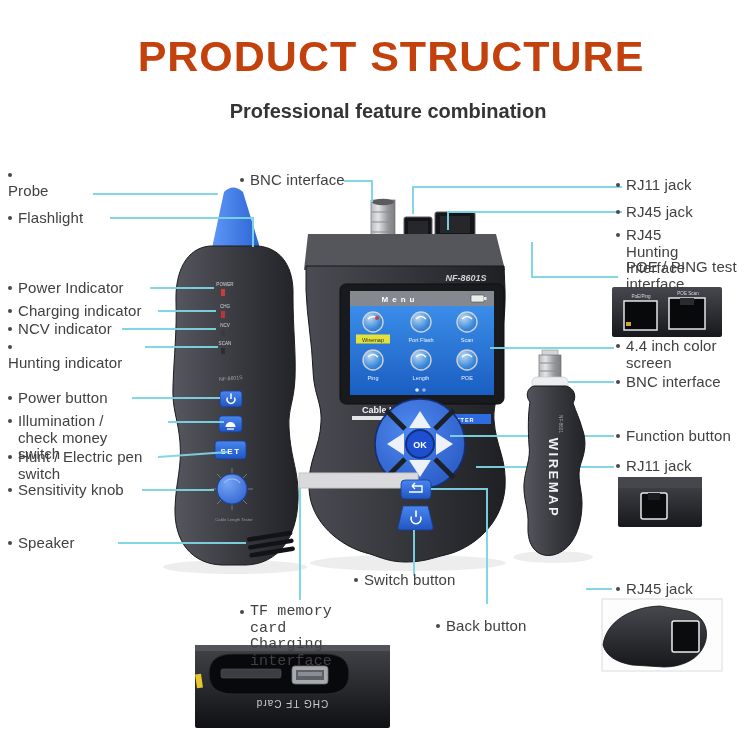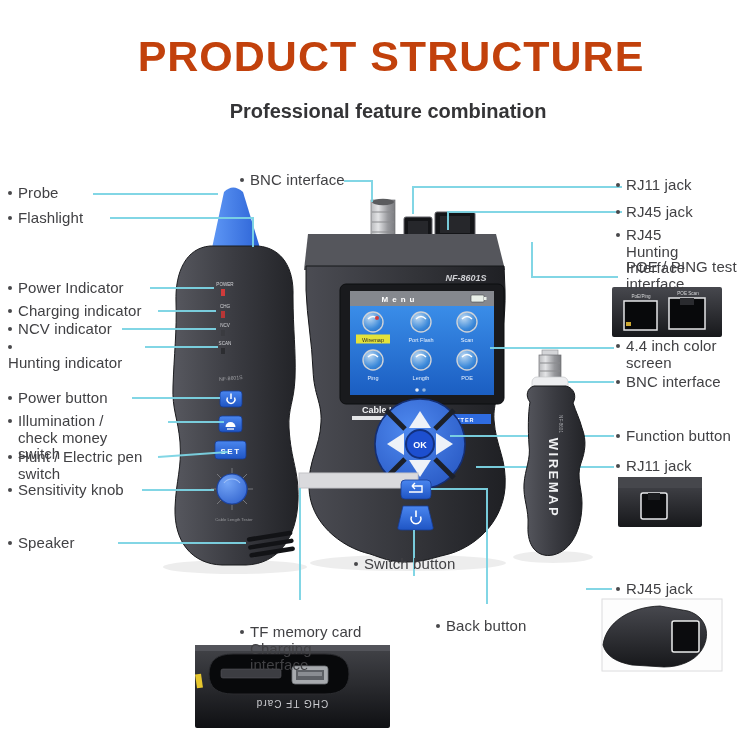--- a/index.html
+++ b/index.html
@@ -325,21 +325,21 @@
       <rect x="292" y="666" width="36" height="18" rx="3" fill="#a7aaae" stroke="#6f7276" stroke-width=".8"></rect>
       <rect x="296" y="670" width="28" height="10" fill="#5d6065"></rect>
       <rect x="298" y="672" width="24" height="4" fill="#8a8d92"></rect>
       <text x="292" y="708" font-size="10" fill="#cdced2" text-anchor="middle" letter-spacing="1" transform="rotate(180 292 704)">CHG    TF Card</text>
       <rect x="196" y="674" width="6" height="14" fill="#e7c72e" transform="rotate(-8 199 681)"></rect>
     </g>
   </svg>
 
   <div class="labels">
 
-    <div class="lbl" style="left:8px;top:185px;">
+    <div class="lbl" style="left:8px;top:167px;flex-direction:column;">
         <span class="dot"></span>
         <span>Probe</span>
       </div>
     <div class="lbl" style="left:8px;top:210px;">
         <span class="dot"></span>
         <span>Flashlight</span>
       </div>
     <div class="lbl" style="left:8px;top:280px;">
         <span class="dot"></span>
         <span>Power Indicator</span>
@@ -374,25 +374,25 @@
       </div>
     <div class="lbl" style="left:8px;top:535px;">
         <span class="dot"></span>
         <span>Speaker</span>
       </div>
 
     <div class="lbl" style="left:240px;top:172px;">
         <span class="dot"></span>
         <span>BNC interface</span>
       </div>
-    <div class="lbl" style="left:354px;top:556px;">
+    <div class="lbl" style="left:354px;top:572px;">
         <span class="dot"></span>
         <span>Switch button</span>
       </div>
-    <div class="lbl" style="left:240px;top:624px;width:128px;">
+    <div class="lbl" style="left:240px;top:604px;width:128px;font-family:Liberation Mono, monospace;">
         <span class="dot"></span>
         <span>TF memory card Charging interface</span>
       </div>
     <div class="lbl" style="left:436px;top:610px;margin-top:8px;">
         <span class="dot"></span>
         <span>Back button</span>
       </div>
 
     <div class="lbl" style="left:616px;top:177px;">
         <span class="dot"></span>

